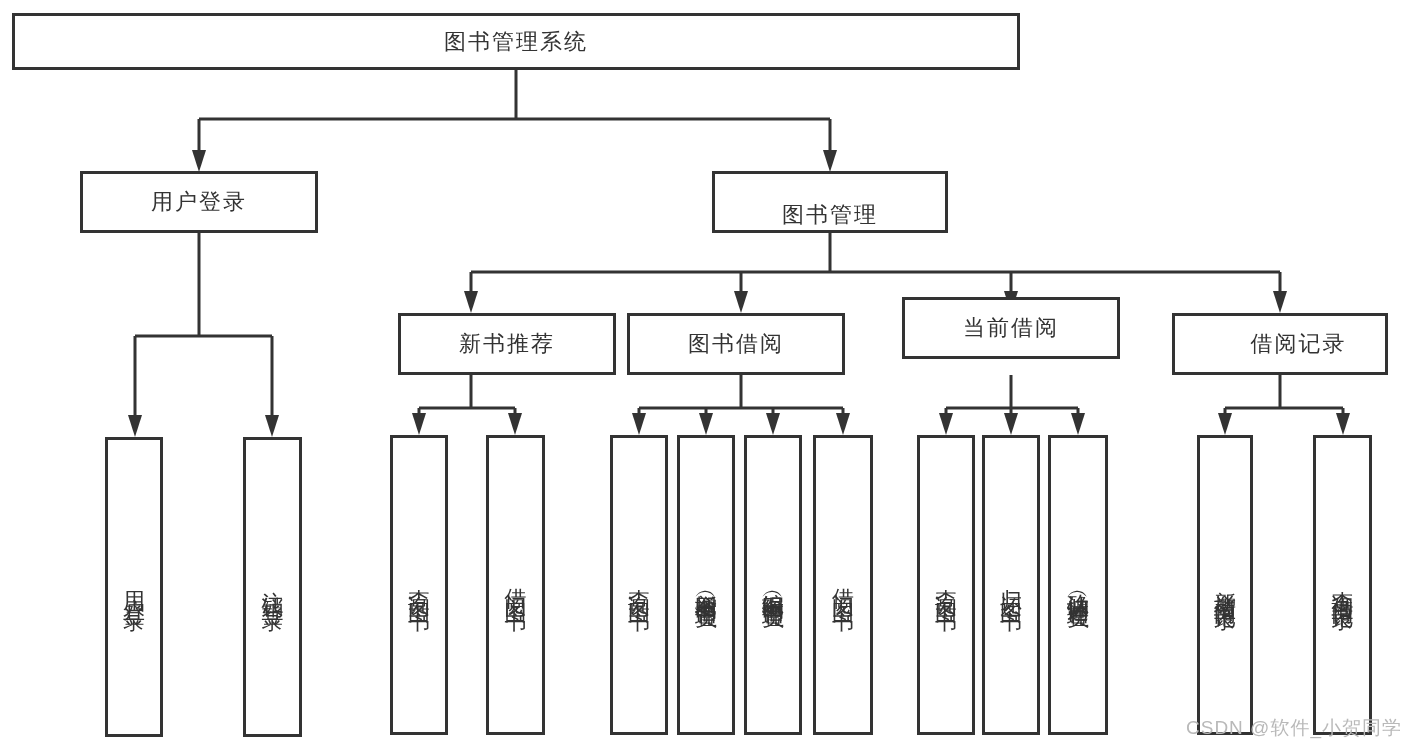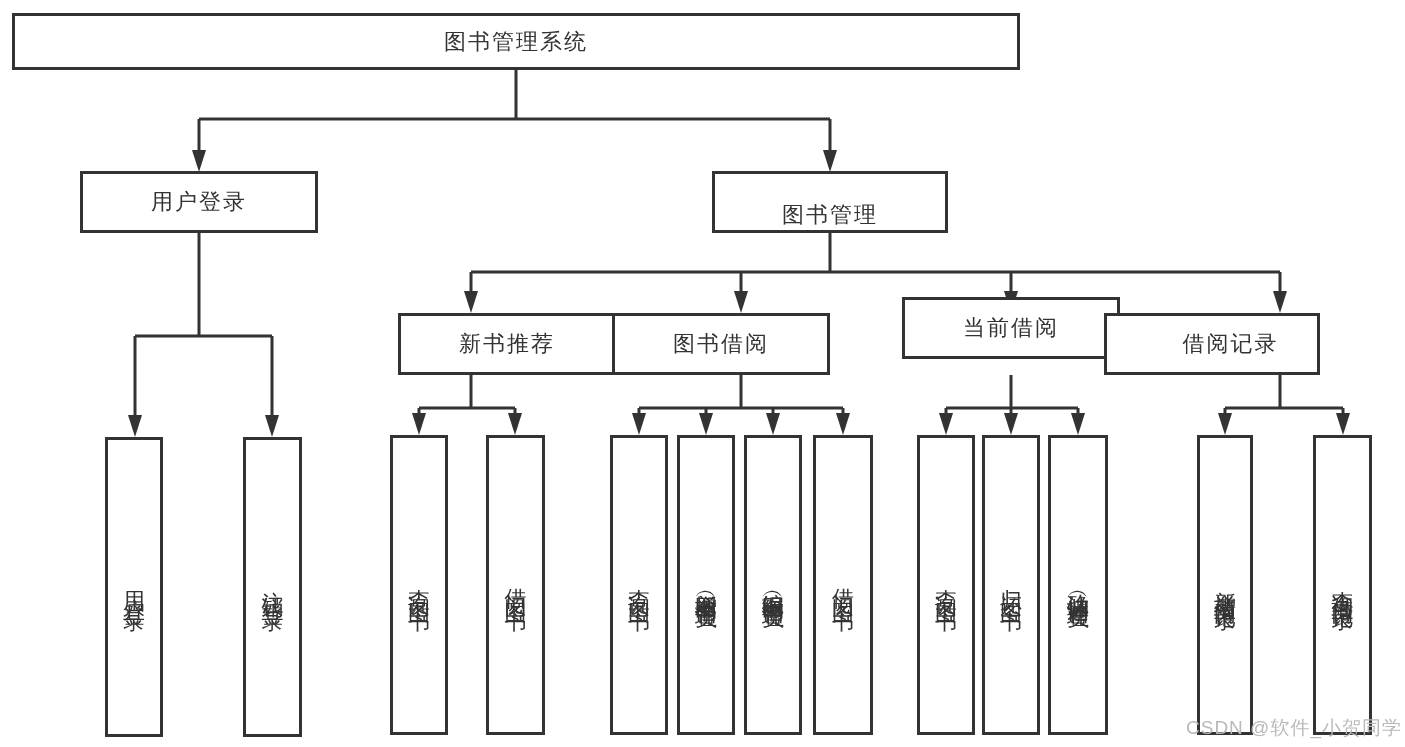--- a/index.html
+++ b/index.html
@@ -94,27 +94,27 @@
   <div class="hbox" style="left:80px;top:171px;width:238px;height:62px;">
     <span>用户登录</span>
   </div>
   <div class="hbox" style="left:712px;top:171px;width:236px;height:62px;align-items:flex-end;">
     <span>图书管理</span>
   </div>
 
   <div class="hbox" style="left:362px;top:313px;width:218px;height:62px;margin-left:36px;">
     <span>新书推荐</span>
   </div>
-  <div class="hbox" style="left:612px;top:313px;width:218px;height:62px;">
+  <div class="hbox" style="left:627px;top:313px;width:218px;height:62px;">
     <span>图书借阅</span>
   </div>
   <div class="hbox" style="left:902px;top:297px;width:218px;height:62px;">
     <span>当前借阅</span>
   </div>
-  <div class="hbox" style="left:1104px;top:313px;width:216px;height:62px;padding-left:37px;">
+  <div class="hbox" style="left:1172px;top:313px;width:216px;height:62px;padding-left:37px;">
     <span>借阅记录</span>
   </div>
 
   <div class="vbox" style="left:105px;top:437px;width:58px;height:300px;">
     <span>用户登录</span>
   </div>
   <div class="vbox" style="left:243px;top:437px;width:59px;height:300px;">
     <span>注销登录</span>
   </div>
 

